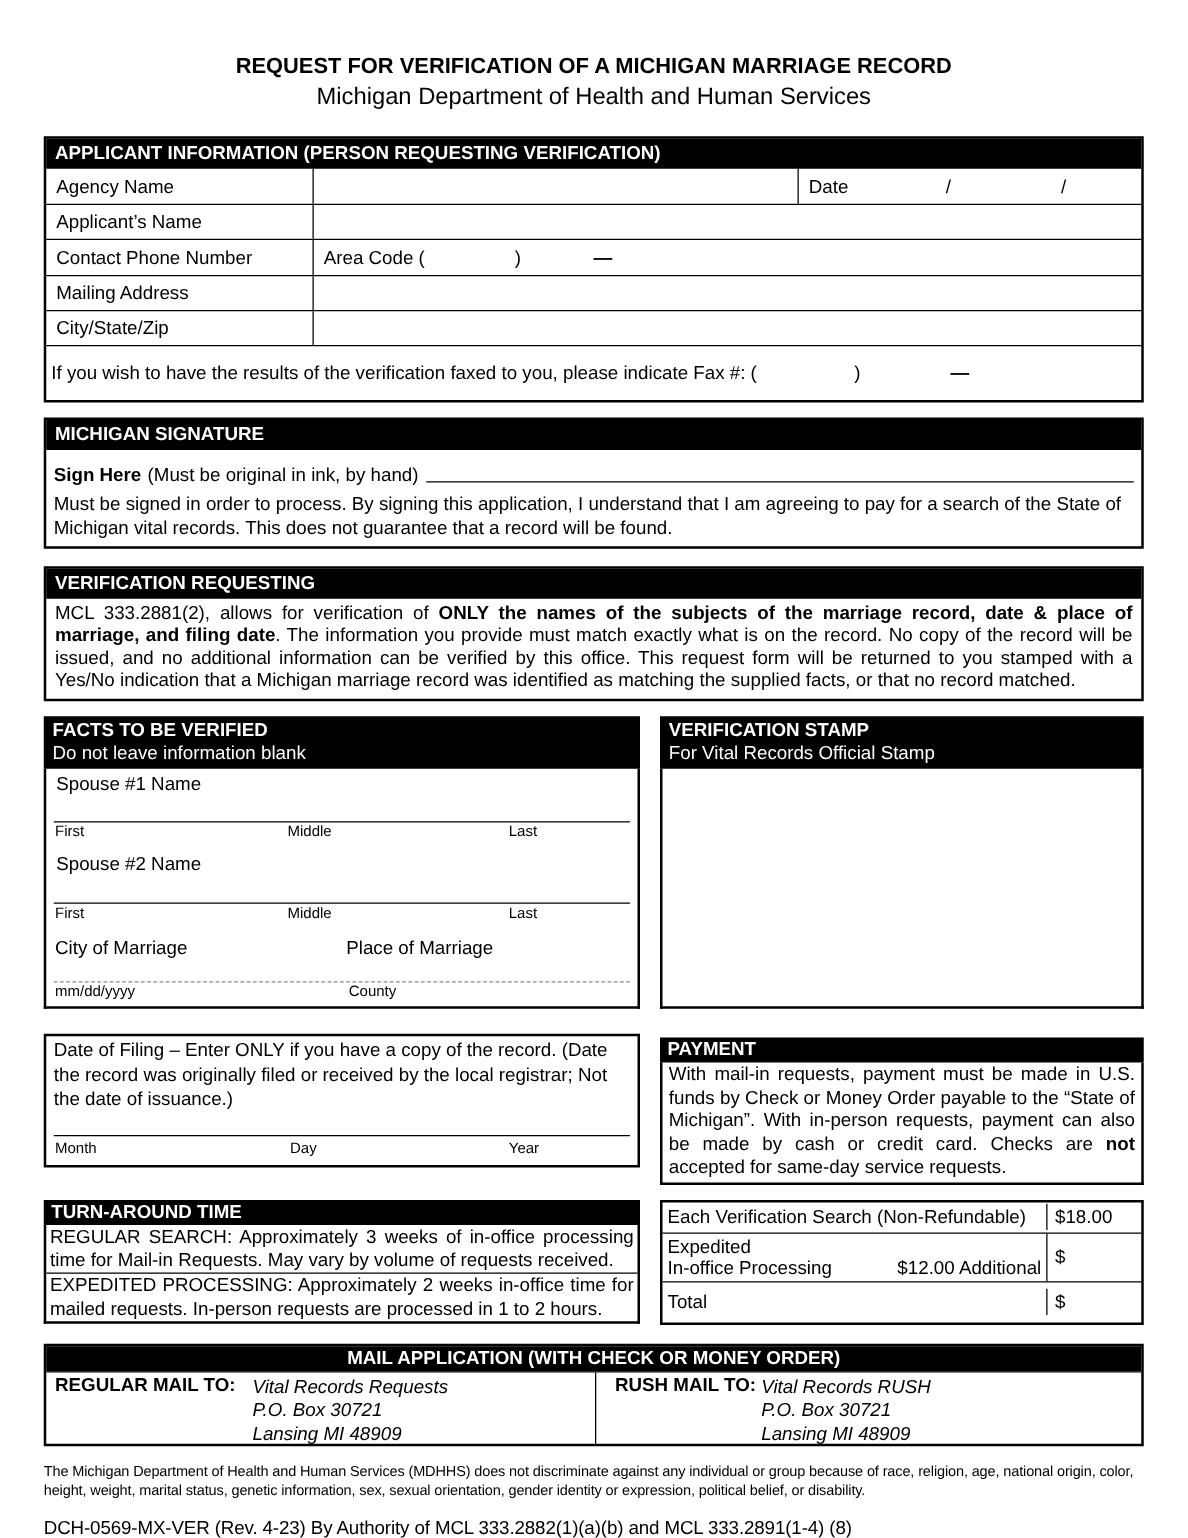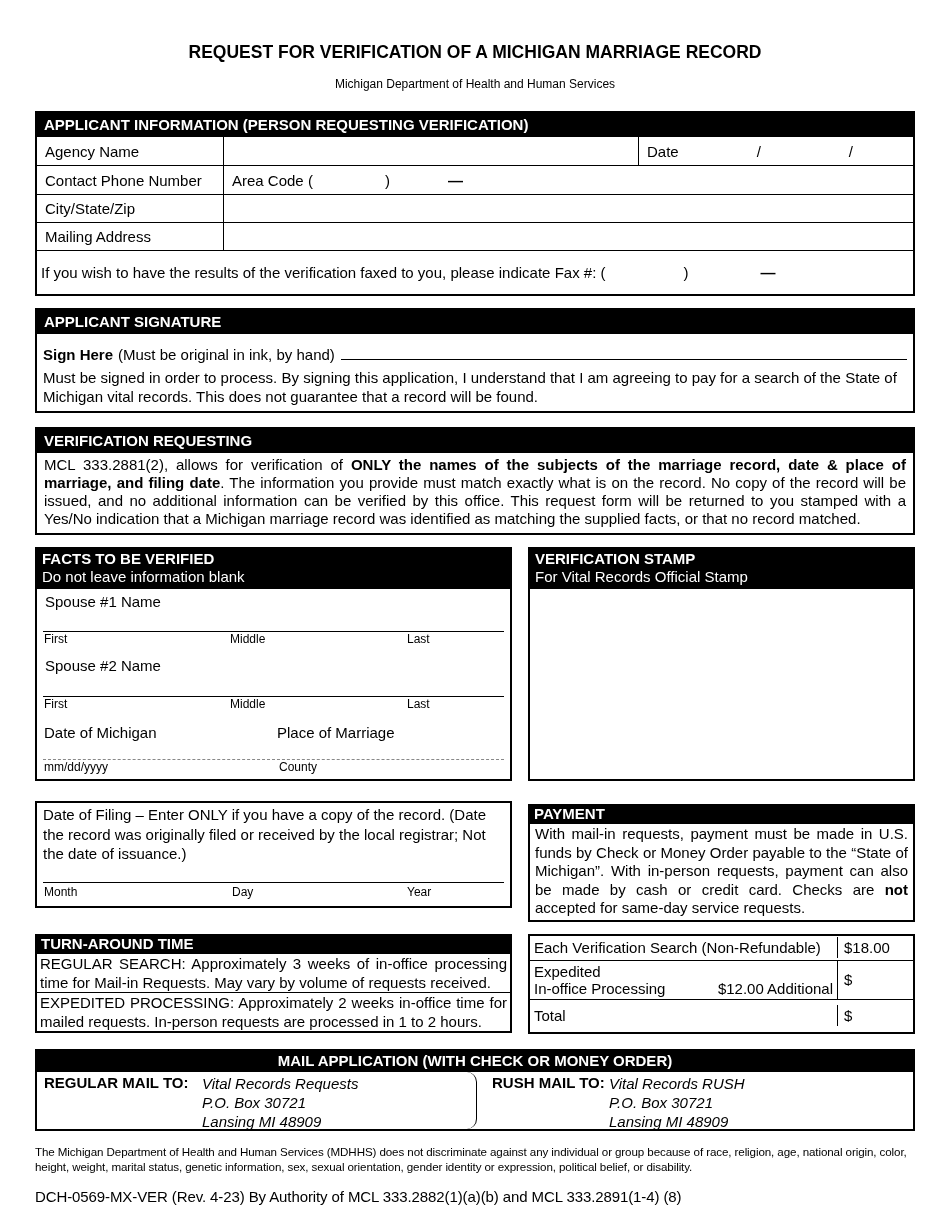--- a/index.html
+++ b/index.html
@@ -5,33 +5,33 @@
   * { box-sizing: border-box; margin: 0; padding: 0; }
   html, body { background: #fff; }
   body {
     width: 950px; height: 1230px;
     font-family: "Liberation Sans", "DejaVu Sans", sans-serif;
     color: #000; font-size: 15px; position: relative;
   }
   .content { margin: 0 35px; width: 880px; }
 
   .doc-title { text-align: center; font-weight: bold; font-size: 17.5px; padding-top: 42px; }
-  .doc-subtitle { text-align: center; font-size: 12px; margin-top: 14px; }
+  .doc-subtitle { text-align: center; font-size: 19px; margin-top: 4px; }
 
   .bar { background: #000; color: #fff; font-weight: bold; padding: 3px 7px; font-size: 15px; line-height: 18px; }
   .bar .bar-sub { font-weight: normal; }
 
   .tbl { border: 2px solid #000; }
   .section { margin-top: 12px; }
 
   
   .row { display: flex; align-items: center; height: 28px; }
   .row + .row { border-top: 1px solid #000; }
   .cell { height: 100%; display: flex; align-items: center; }
-  .lbl-cell { width: 187px; border-right: 1px solid #000; padding-left: 8px; flex: none; }
+  .lbl-cell { width: 214px; border-right: 1px solid #000; padding-left: 8px; flex: none; }
   .grow { flex: 1 1 auto; }
   .date-cell { width: 275px; border-left: 1px solid #000; flex: none; padding-left: 8px; }
   .date-cell .sl1 { margin-left: 78px; }
   .date-cell .sl2 { margin-left: 88px; }
   .phone-cell { padding-left: 8px; }
   .phone-cell .close { margin-left: 72px; }
   .phone-cell .dash { margin-left: 58px; font-weight: bold; }
   .fax-row { height: 44px; padding-left: 4px; }
   .fax-row .close { margin-left: 78px; }
   .fax-row .dash { margin-left: 72px; font-weight: bold; }
@@ -85,21 +85,21 @@
   .fee-right { width: 76px; flex: none; border-left: 1px solid #000; padding: 2px 6px; display: flex; align-items: center; }
   .fee-r1 { height: 24px; align-items: center; }
   .fee-r2 { height: 39px; }
   .fee-r3 { height: 33px; align-items: center; }
   .fee-line2 { display: flex; justify-content: space-between; }
 
   .mail-tbl { border: 2px solid #000; margin-top: 15px; }
   .mail-bar { text-align: center; }
   .mail-row { display: flex; height: 58px; }
   .mail-cell { display: flex; padding-top: 2px; }
-  .mail-cell-l { width: 440px; flex: none; border-right: 1px solid #000; border-radius: 10px; }
+  .mail-cell-l { width: 440px; flex: none; border-right: 1px solid #000; }
   .mail-cell-r { flex: 1 1 auto; }
   .mail-lbl { font-weight: bold; padding-left: 7px; }
   .mail-lbl-l { width: 165px; flex: none; }
   .mail-lbl-r { width: 132px; flex: none; padding-left: 15px; }
   .addr { line-height: 19px; font-style: italic; }
 
   .footer-note { margin: 13px 35px 0 35px; font-size: 11.6px; line-height: 15.5px; letter-spacing: -0.1px; }
   .form-number { margin: 13px 35px 0 35px; font-size: 15px; letter-spacing: -0.1px; }
 </style>
 </head>
@@ -116,46 +116,50 @@
     </div>
     <div class="row">
       <div class="cell lbl-cell">Agency Name</div>
       <div class="cell grow"></div>
       <div class="cell date-cell">
         <span>Date</span>
         <span class="sl1">/</span>
         <span class="sl2">/</span>
       </div>
     </div>
+    <div class="row">
+      <div class="cell lbl-cell">Applicant’s Name</div>
+      <div class="cell grow"></div>
+    </div>
     <div class="row" style="height:29px;">
       <div class="cell lbl-cell">Contact Phone Number</div>
       <div class="cell grow phone-cell">
         <span>Area Code (</span>
         <span class="close">)</span>
         <span class="dash">—</span>
       </div>
     </div>
     <div class="row">
+      <div class="cell lbl-cell">Mailing Address</div>
+      <div class="cell grow"></div>
+    </div>
+    <div class="row">
       <div class="cell lbl-cell">City/State/Zip</div>
-      <div class="cell grow"></div>
-    </div>
-    <div class="row">
-      <div class="cell lbl-cell">Mailing Address</div>
       <div class="cell grow"></div>
     </div>
     <div class="row fax-row">
       <span>If you wish to have the results of the verification faxed to you, please indicate Fax #: (</span>
       <span class="close">)</span>
       <span class="dash">—</span>
     </div>
   </div>
 
   <div class="tbl section">
     <div class="bar">
-      <span>APPLICANT SIGNATURE</span>
+      <span>MICHIGAN SIGNATURE</span>
     </div>
     <div class="sign-row">
       <span class="sign-bold">Sign Here</span>
       <span class="sign-rest">(Must be original in ink, by hand)</span>
       <span class="sign-line"></span>
     </div>
     <div class="sign-note">Must be signed in order to process. By signing this application, I understand that I am agreeing to pay for a search of the State of Michigan vital records. This does not guarantee that a record will be found.</div>
   </div>
 
   <div class="tbl section" style="margin-top:14px;">
@@ -187,21 +191,21 @@
           <div class="f-label" style="padding-top:0;">Spouse #2 Name</div>
           <div class="wline"></div>
         </div>
         <div class="sublabels">
           <span class="pos-a">First</span>
           <span class="pos-b">Middle</span>
           <span class="pos-c">Last</span>
         </div>
         <div class="field f3">
           <div class="dm-row">
-            <span class="dm-date">Date of Michigan</span>
+            <span class="dm-date">City of Marriage</span>
             <span class="dm-place">Place of Marriage</span>
           </div>
           <div class="wline dashed"></div>
         </div>
         <div class="sublabels">
           <span class="pos-a">mm/dd/yyyy</span>
           <span class="pos-e">County</span>
         </div>
       </div>
     </div>

